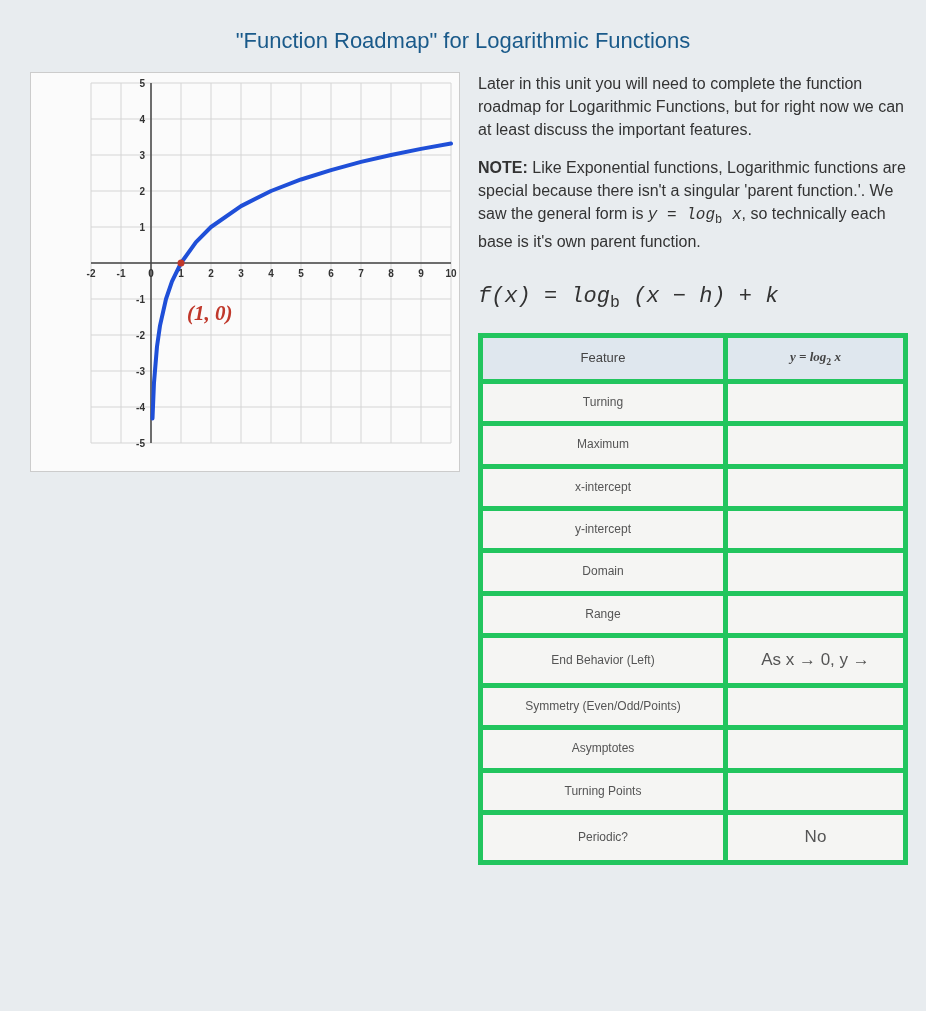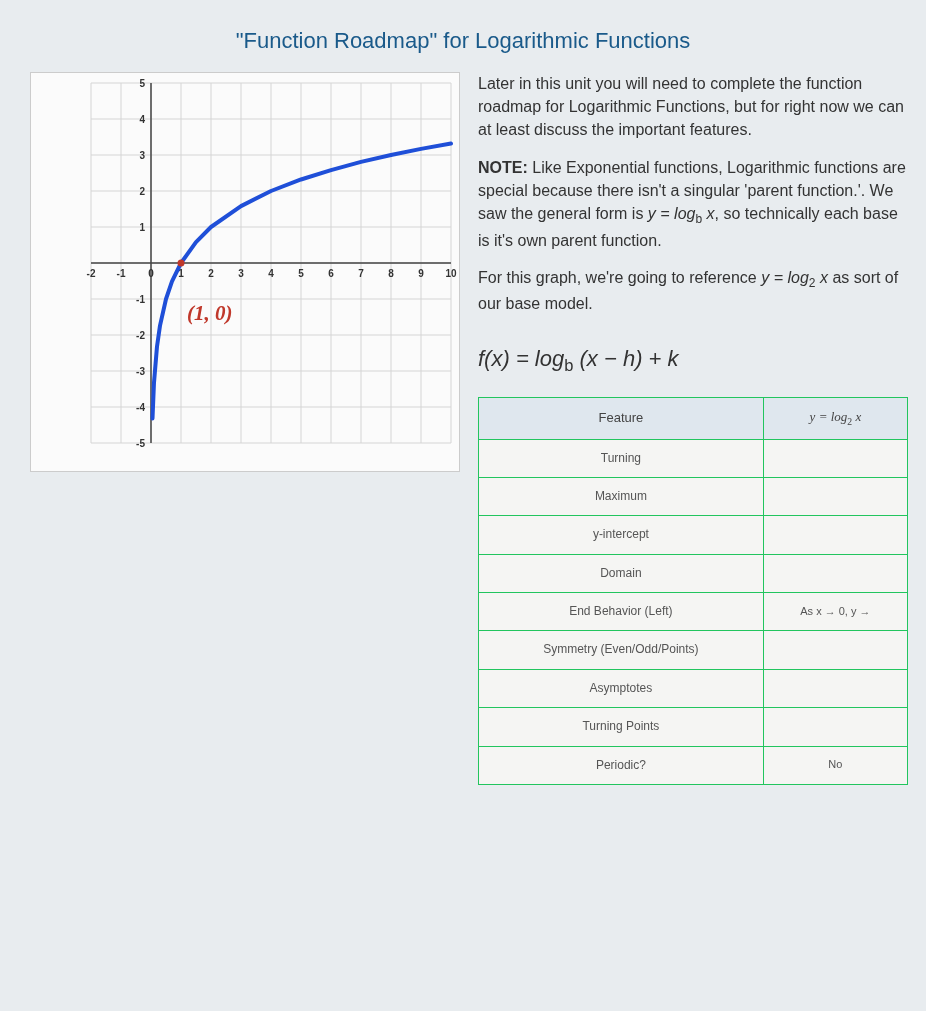--- a/index.html
+++ b/index.html
@@ -33,49 +33,50 @@
   }
   .text-col {
     flex: 1;
     font-size: 16px;
     line-height: 1.45;
     color: #333;
   }
   .text-col p { margin: 0 0 14px 0; }
   .note { font-weight: 700; text-align: center; }
   .formula {
-    font-family: Liberation Sans, sans-serif;
+    font-family: Liberation Mono, monospace;
     font-style: italic;
   }
   .sub { font-size: 0.75em; vertical-align: sub; font-style: normal; }
   .feature-table {
     margin-top: 18px;
     border-collapse: collapse;
     width: 430px;
     font-size: 12px;
     background: #f5f5f3;
     margin-left: auto;
   }
   .feature-table th, .feature-table td {
-    border: 1px solid #22c55e;
+    border: 5px solid #22c55e;
     padding: 10px 8px;
     text-align: center;
     color: #555;
   }
   .feature-table th {
     background: #dfe7ee;
     font-weight: 400;
     color: #444;
     font-size: 13px;
   }
   .feature-table th.formula-h {
     font-family: "Times New Roman", serif;
     font-style: italic;
-  }
-  .faint { color: #aaa; font-size: 11px; margin-left: 27px; }
+    font-weight: bold;
+  }
+  .faint { color: #aaa; font-size: 17px; margin-left: 27px; }
   .point-label {
     position: absolute;
     font-family: "Times New Roman", serif;
     font-style: italic;
     color: #c0382b;
     font-size: 21px;
     font-weight: 600;
     margin-top: 34px;
   }
 </style>
@@ -145,25 +146,20 @@
 
   <div class="text-col">
     <p>Later in this unit you will need to complete the function roadmap for Logarithmic Functions, but for right now we can at least discuss the important features.</p>
 
     <p>
       <span class="note">NOTE:</span>
       <span>Like Exponential functions, Logarithmic functions are special because there isn't a singular 'parent function.'. We saw the general form is </span>
       <span class="formula">y = log<span class="sub">b</span> x</span><span>, so technically each base is it's own parent function.</span>
     </p>
 
-    <p>
-      <span>For this graph, we're going to reference </span>
-      <span class="formula">y = log<span class="sub">2</span> x</span>
-      <span> as sort of our base model.</span>
-    </p>
 
     <p class="formula" style="font-size:22px;margin-top:28px;">
       f(x) = log<span class="sub">b</span> (x − h) + k
     </p>
 
     <table class="feature-table">
       <thead>
         <tr>
           <th>Feature</th>
           <th class="formula-h">y = log<span class="sub">2</span> x</th>
@@ -172,25 +168,33 @@
       <tbody id="feat-body">
           <tr>
             <td>Turning</td>
             <td class="faint"></td>
           </tr>
           <tr>
             <td>Maximum</td>
             <td class="faint"></td>
           </tr>
           <tr>
+            <td>x-intercept</td>
+            <td class="faint"></td>
+          </tr>
+          <tr>
             <td>y-intercept</td>
             <td class="faint"></td>
           </tr>
           <tr>
             <td>Domain</td>
+            <td class="faint"></td>
+          </tr>
+          <tr>
+            <td>Range</td>
             <td class="faint"></td>
           </tr>
           <tr>
             <td>End Behavior (Left)</td>
             <td class="faint">As x → 0, y →</td>
           </tr>
           <tr>
             <td>Symmetry (Even/Odd/Points)</td>
             <td class="faint"></td>
           </tr>

